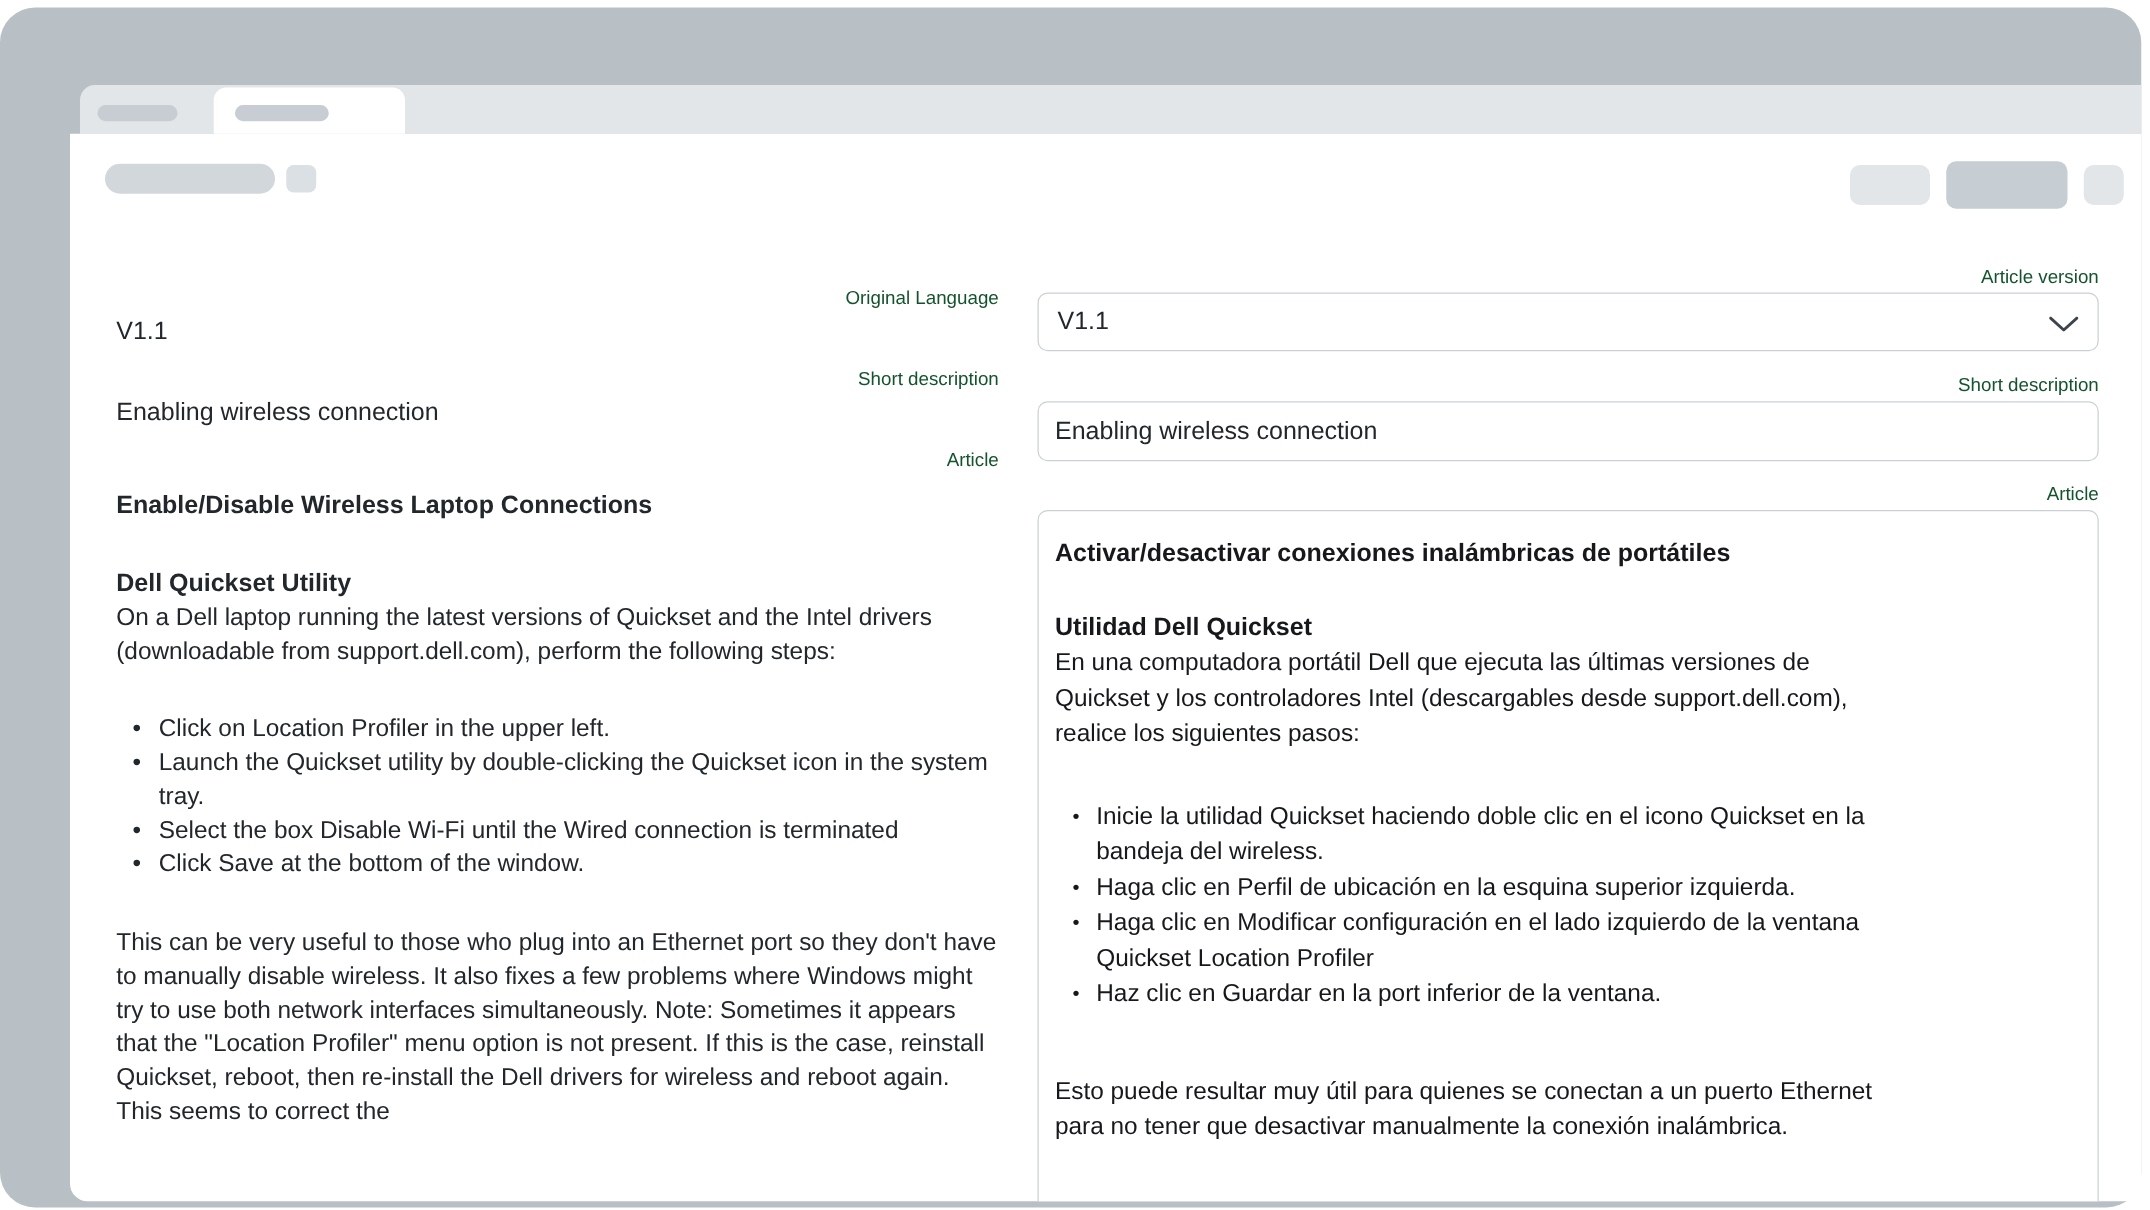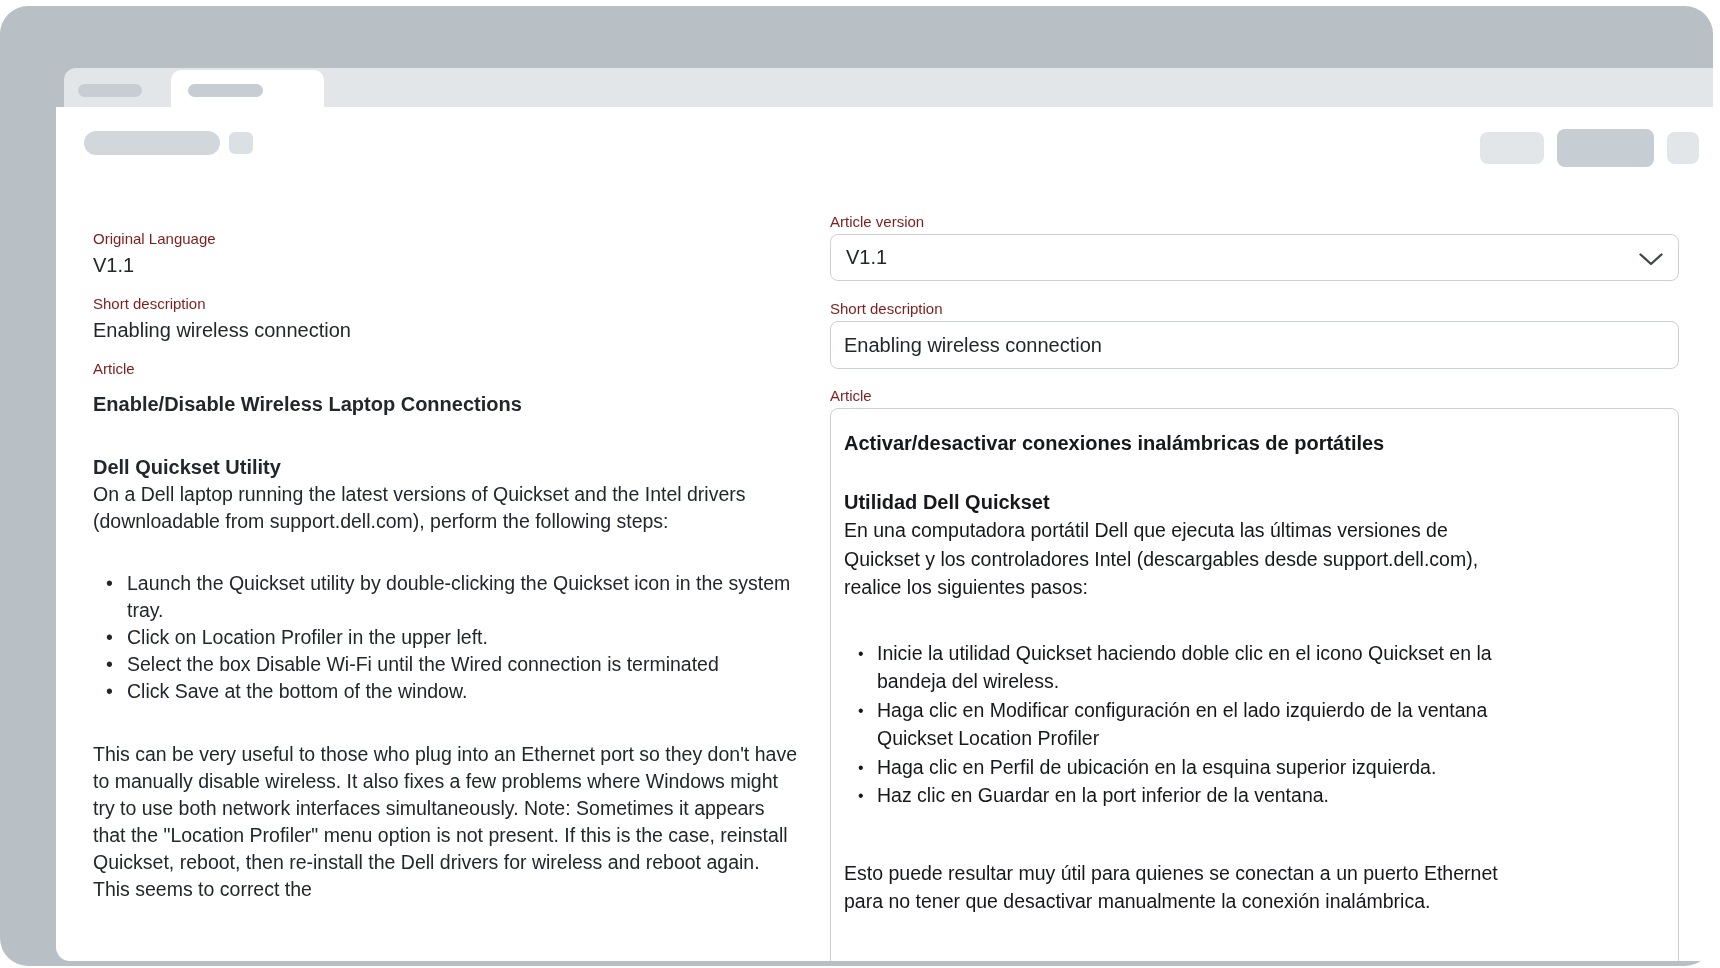--- a/index.html
+++ b/index.html
@@ -21,21 +21,21 @@
 
   
   .toolbar-pill{position:absolute;left:28px;top:24px;width:136px;height:24px;background:#d2d7db;border-radius:12px;}
   .toolbar-square{position:absolute;left:173px;top:25px;width:24px;height:22px;background:#dbe0e4;border-radius:6px;}
   .btns{position:absolute;top:22px;right:14px;display:flex;align-items:center;gap:13px;}
   .btn-light-1{width:64px;height:32px;background:#e2e6e9;border-radius:8px;border:0;}
   .btn-dark{width:97px;height:38px;background:#c6cdd3;border-radius:8px;border:0;}
   .btn-light-2{width:32px;height:32px;background:#e2e6e9;border-radius:8px;border:0;}
 
   
-  .lbl{font-size:15px;line-height:19px;color:#7f1d1d;margin:0 0 4px 0;}
+  .lbl{font-size:15px;line-height:19px;color:#14532d;margin:0 0 4px 0;text-align:right;}
   .val{font-size:20px;line-height:27px;color:#22272c;}
 
   
   .left-col{position:absolute;left:37px;top:122px;width:706px;color:#22272c;}
   .field-ro{margin-bottom:15px;}
   .article-ro{font-size:19.5px;line-height:27px;color:#22272c;}
   .article-ro .a-title{font-weight:700;font-size:20px;line-height:27px;margin:13px 0 36px 0;}
   .article-ro .a-heading{font-weight:700;font-size:20px;line-height:27px;margin:0;}
   .article-ro p{margin:0;}
   .article-ro ul{list-style:none;margin:35px 0 36px 0;padding:0;}
@@ -94,22 +94,22 @@
           <div class="lbl">Short description</div>
           <div class="val">Enabling wireless connection</div>
         </div>
         <div class="lbl">Article</div>
 
         <div class="article-ro">
           <p class="a-title">Enable/Disable Wireless Laptop Connections</p>
           <p class="a-heading">Dell Quickset Utility</p>
           <p>On a Dell laptop running the latest versions of Quickset and the Intel drivers (downloadable from support.dell.com), perform the following steps:</p>
           <ul>
+            <li>Click on Location Profiler in the upper left.</li>
             <li>Launch the Quickset utility by double-clicking the Quickset icon in the system tray.</li>
-            <li>Click on Location Profiler in the upper left.</li>
             <li>Select the box Disable Wi-Fi until the Wired connection is terminated</li>
             <li>Click Save at the bottom of the window.</li>
           </ul>
           <p>This can be very useful to those who plug into an Ethernet port so they don't have to manually disable wireless. It also fixes a few problems where Windows might try to use both network interfaces simultaneously. Note: Sometimes it appears that the "Location Profiler"  menu option is not present. If this is the case, reinstall Quickset, reboot, then re-install the Dell drivers for wireless and reboot again. This seems to correct the</p>
         </div>
       </div>
 
       <div class="right-col">
         <div class="lbl">Article version</div>
         <div class="select">
@@ -123,22 +123,22 @@
         <input class="txt-input" type="text" value="Enabling wireless connection" style="">
 
         <div class="lbl">Article</div>
         <div class="article-box">
           <div class="article-es">
             <p class="a-title">Activar/desactivar conexiones inalámbricas de portátiles</p>
             <p class="a-heading">Utilidad Dell Quickset</p>
             <p>En una computadora portátil Dell que ejecuta las últimas versiones de Quickset y los controladores Intel (descargables desde support.dell.com), realice los siguientes pasos:</p>
             <ul>
               <li>Inicie la utilidad Quickset haciendo doble clic en el icono Quickset en la bandeja del wireless.</li>
+              <li>Haga clic en Perfil de ubicación en la esquina superior izquierda.</li>
               <li>Haga clic en Modificar configuración en el lado izquierdo de la ventana Quickset Location Profiler</li>
-              <li>Haga clic en Perfil de ubicación en la esquina superior izquierda.</li>
               <li>Haz clic en Guardar en la port inferior de la ventana.</li>
             </ul>
             <p class="a-outro">Esto puede resultar muy útil para quienes se conectan a un puerto Ethernet para no tener que desactivar manualmente la conexión inalámbrica.</p>
           </div>
         </div>
       </div>
 
     </div>
   </div>
 </div>

